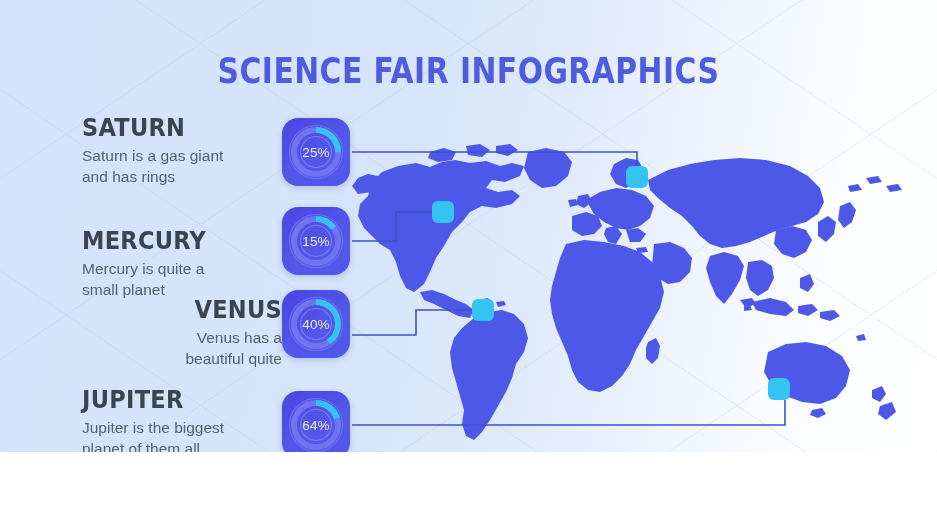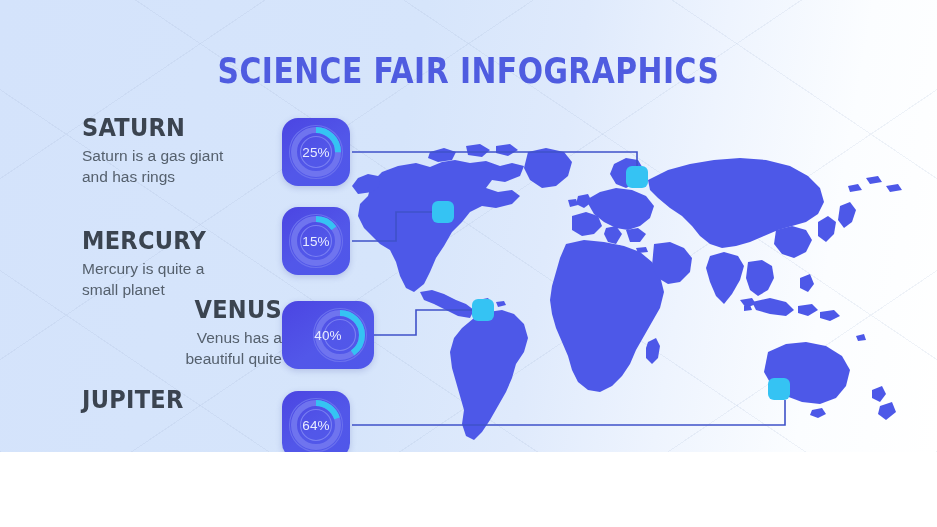--- a/index.html
+++ b/index.html
@@ -234,20 +234,24 @@
   <div class="txt-block" style="top:295px;text-align:right;">
     <p class="txt-head">VENUS</p>
     <p class="txt-body">
       <span>Venus has a</span><br>
       <span>beautiful quite</span>
     </p>
   </div>
 
   <div class="txt-block" style="top:385px; width:210px;">
     <p class="txt-head">JUPITER</p>
+    <p class="txt-body">
+      <span>Jupiter is the biggest</span><br>
+      <span>planet of them all</span>
+    </p>
   </div>
 
   <div class="card" style="top:118px;">
     <svg width="68" height="68" viewBox="0 0 68 68">
       <circle cx="34" cy="34" r="22" fill="none" stroke="#6f74ef" stroke-width="6"></circle>
       <circle class="donut-arc" cx="34" cy="34" r="22" fill="none" stroke="#35c3f3" stroke-width="6" stroke-linecap="butt" transform="rotate(-90 34 34)" stroke-dasharray="34.55751918948772 138.23007675795088"></circle>
       <circle cx="34" cy="34" r="15.5" fill="none" stroke="#7a80f2" stroke-width="1.1"></circle>
       <circle cx="34" cy="34" r="26.5" fill="none" stroke="#6b71ee" stroke-width="1.1"></circle>
     </svg>
     <div class="pct">25%</div>
@@ -256,21 +260,21 @@
   <div class="card" style="top:207px;text-align:center;">
     <svg width="68" height="68" viewBox="0 0 68 68">
       <circle cx="34" cy="34" r="22" fill="none" stroke="#6f74ef" stroke-width="6"></circle>
       <circle class="donut-arc" cx="34" cy="34" r="22" fill="none" stroke="#35c3f3" stroke-width="6" stroke-linecap="butt" transform="rotate(-90 34 34)" stroke-dasharray="20.73451151369263 138.23007675795088"></circle>
       <circle cx="34" cy="34" r="15.5" fill="none" stroke="#7a80f2" stroke-width="1.1"></circle>
       <circle cx="34" cy="34" r="26.5" fill="none" stroke="#6b71ee" stroke-width="1.1"></circle>
     </svg>
     <div class="pct">15%</div>
   </div>
 
-  <div class="card" style="top:301px;padding-left:24px;">
+  <div class="card" style="top:290px;">
     <svg width="68" height="68" viewBox="0 0 68 68">
       <circle cx="34" cy="34" r="22" fill="none" stroke="#6f74ef" stroke-width="6"></circle>
       <circle class="donut-arc" cx="34" cy="34" r="22" fill="none" stroke="#35c3f3" stroke-width="6" stroke-linecap="butt" transform="rotate(-90 34 34)" stroke-dasharray="55.29203070318035 138.23007675795088"></circle>
       <circle cx="34" cy="34" r="15.5" fill="none" stroke="#7a80f2" stroke-width="1.1"></circle>
       <circle cx="34" cy="34" r="26.5" fill="none" stroke="#6b71ee" stroke-width="1.1"></circle>
     </svg>
     <div class="pct">40%</div>
   </div>
 
   <div class="card" style="top:391px;">

